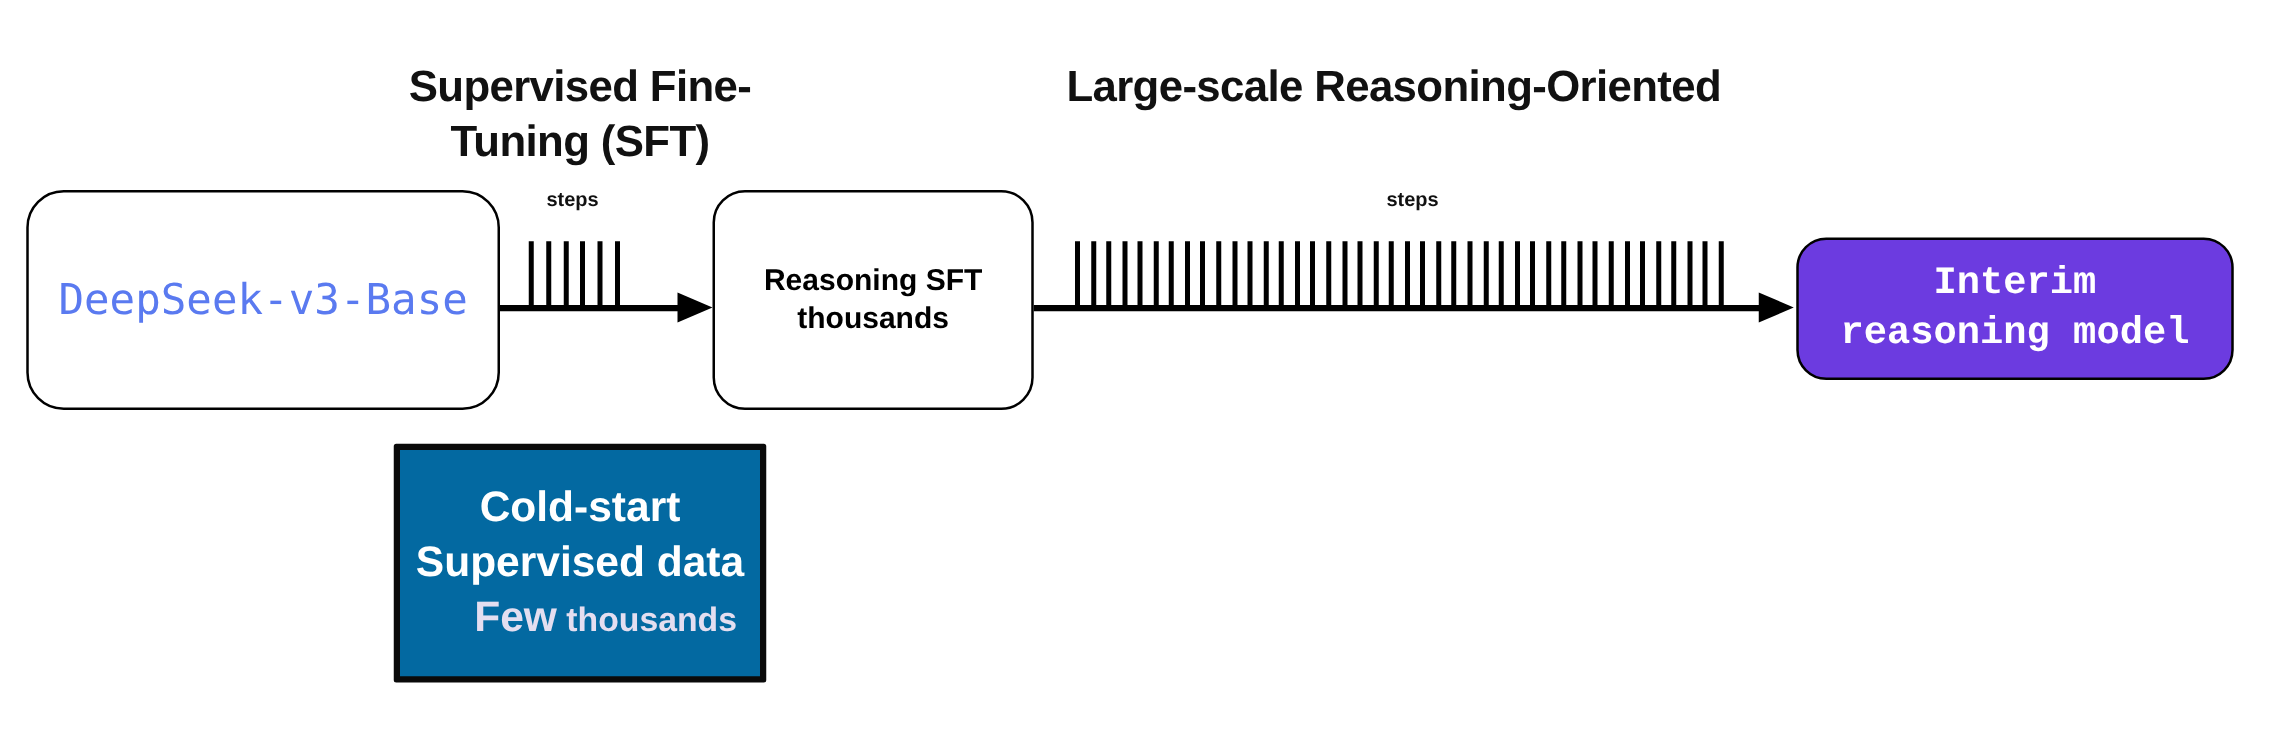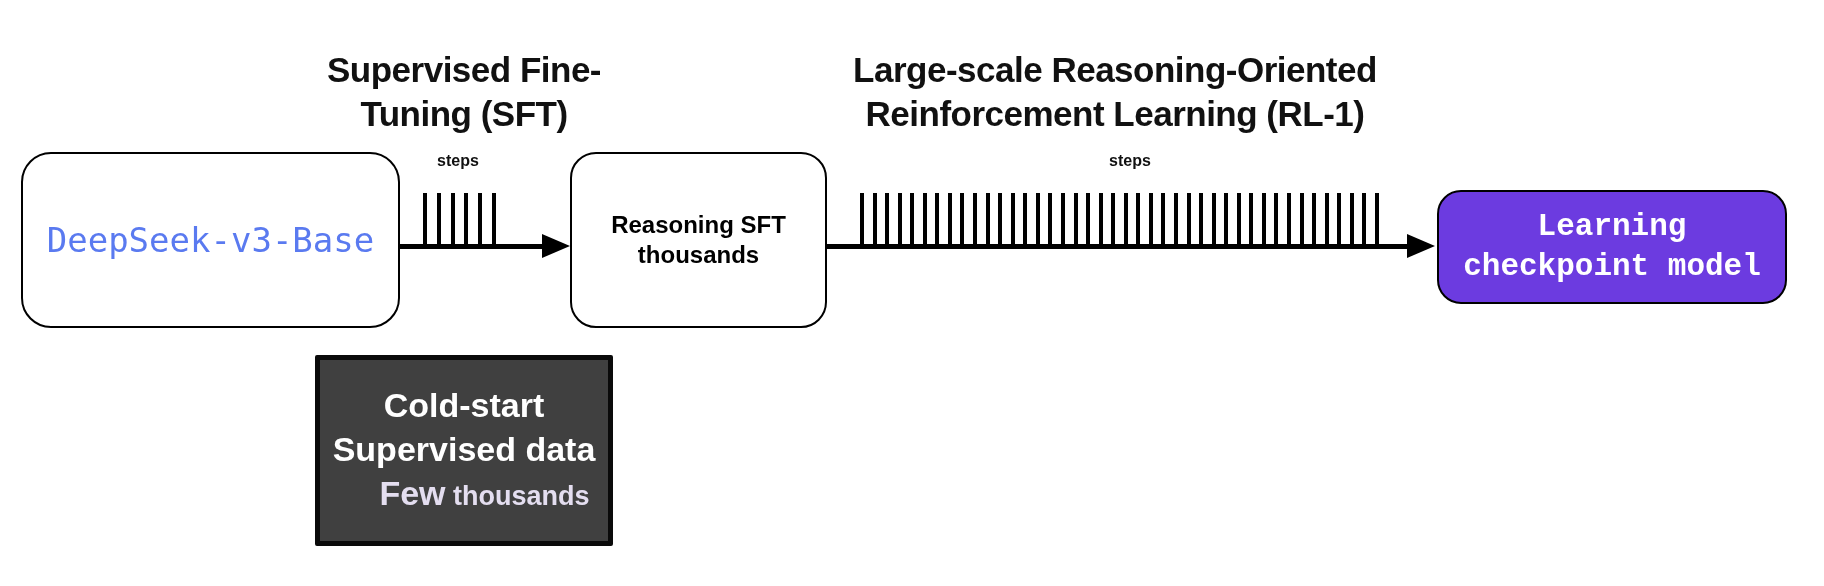--- a/index.html
+++ b/index.html
@@ -55,21 +55,20 @@
 <body>
 
 <div class="canvas">
 
   <div class="stage-title sft">
     <div>Supervised Fine-</div>
     <div>Tuning (SFT)</div>
   </div>
   <div class="stage-title rl1">
     <div>Large-scale Reasoning-Oriented</div>
-    <div>Reinforcement Learning (RL-1)</div>
   </div>
 
   <div class="node base" style="color: rgb(90, 122, 240);">
     <div>DeepSeek-v3-Base</div>
   </div>
 
   <div class="steps-label" style="left:458px;">steps</div>
   <div class="tick-strip" style="left: 423px; width: 73px;">
       <div class="tick" style="left: 0px;"></div>
       <div class="tick" style="left: 13.8px;"></div>
@@ -128,25 +127,25 @@
       <div class="tick" style="left: 464.72px;"></div>
       <div class="tick" style="left: 477.28px;"></div>
       <div class="tick" style="left: 489.84px;"></div>
       <div class="tick" style="left: 502.4px;"></div>
       <div class="tick" style="left: 514.96px;"></div>
     </div>
   <div class="arrow-shaft" style="left:827px;width:582px;"></div>
   <div class="arrow-head" style="left:1407px;"></div>
 
   <div class="node interim" style="background: rgb(108, 59, 224);">
-    <div>Learning</div>
-    <div>checkpoint model</div>
+    <div>Interim</div>
+    <div>reasoning model</div>
   </div>
 
-  <div class="node cold" style="background: #404040;">
+  <div class="node cold" style="background: #0369a1;">
     <div>Cold-start</div>
     <div>Supervised data</div>
     <div style="color: rgb(228, 222, 240); margin-left: 41px;">
       <span class="dim-line">Few</span><span class="dim-small"> thousands</span>
     </div>
   </div>
 
 </div>
 
 </body></html>

